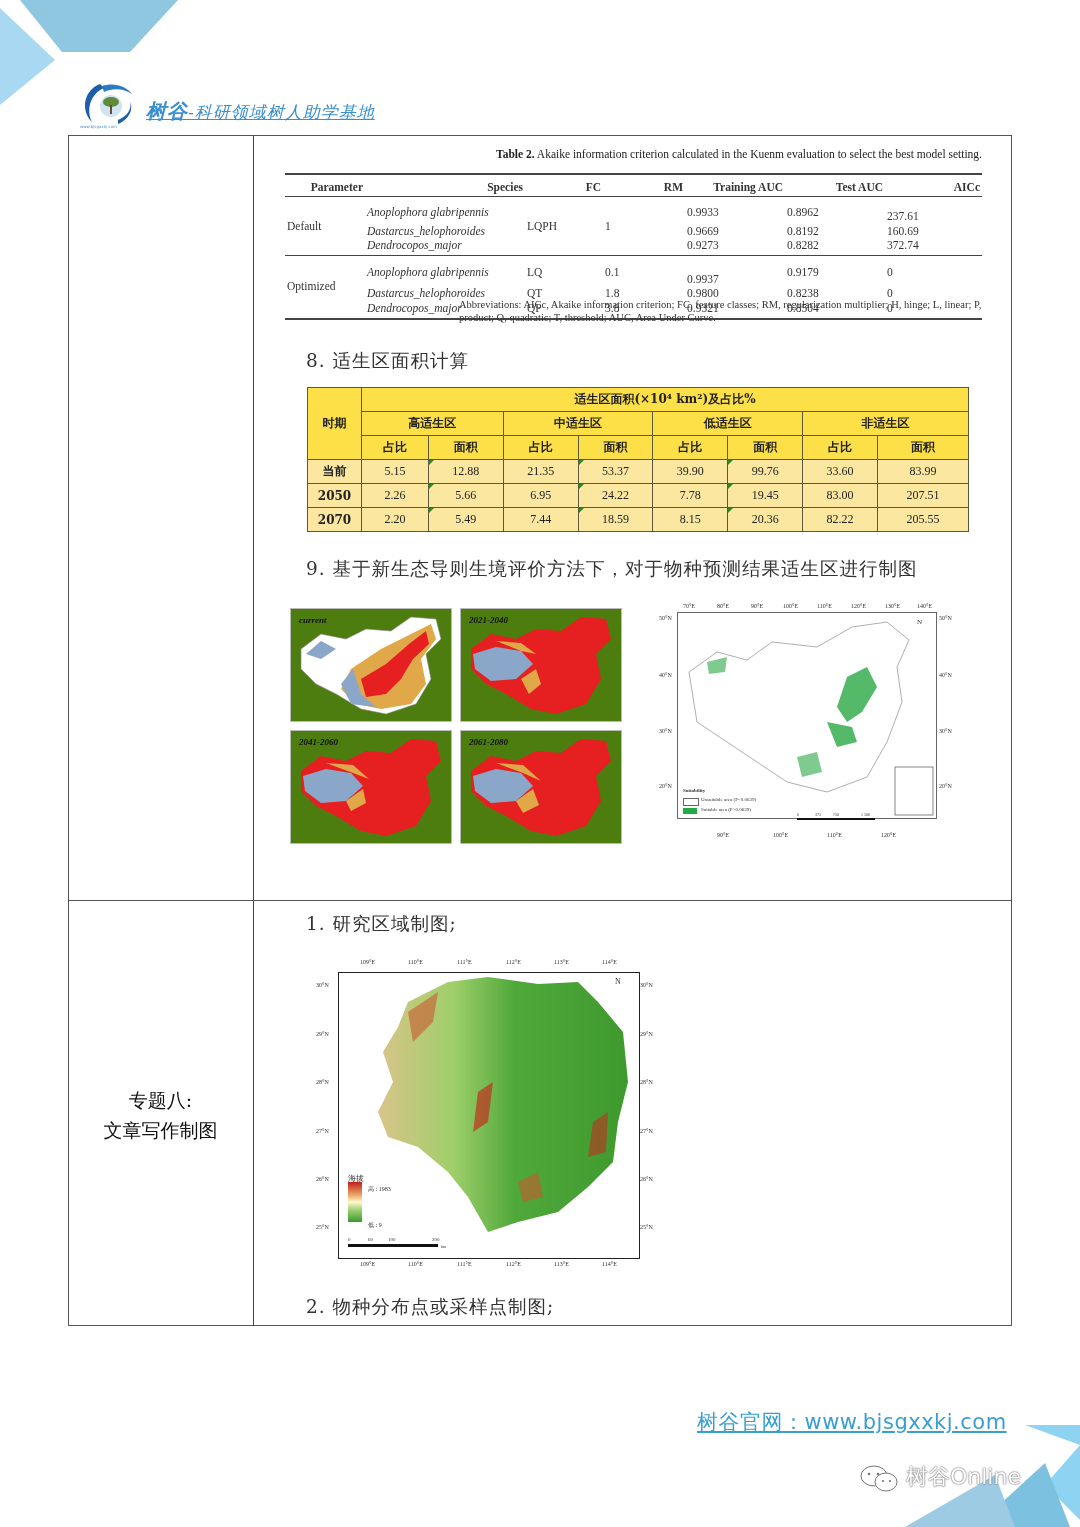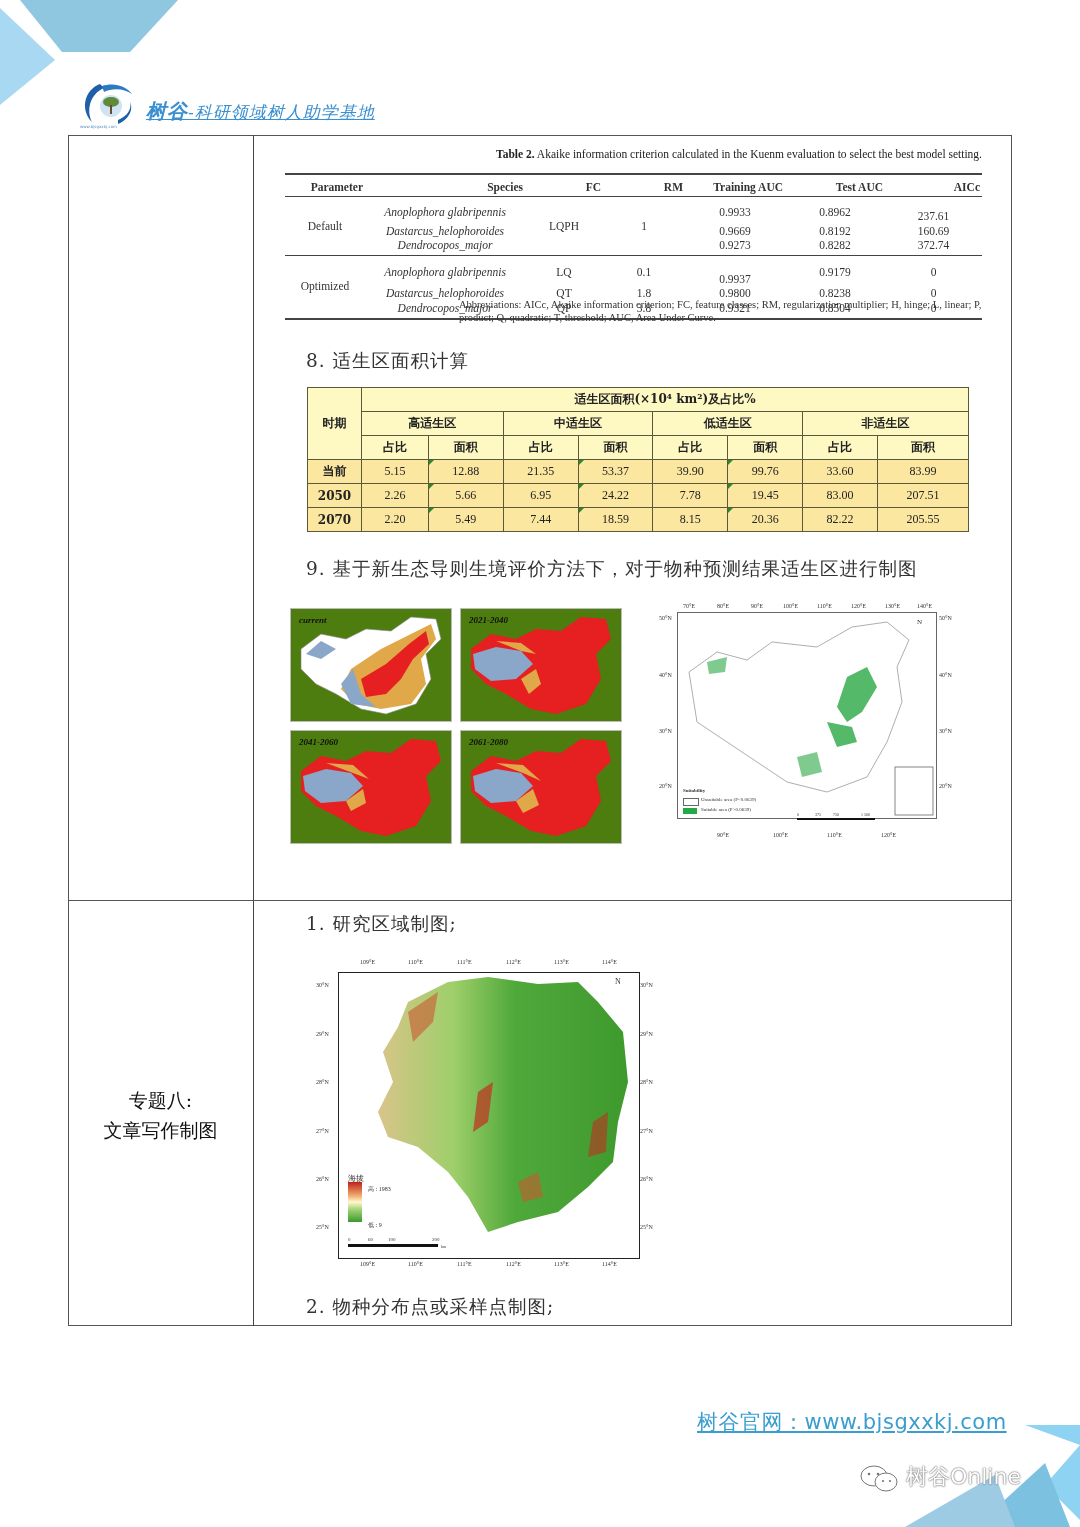--- a/index.html
+++ b/index.html
@@ -14,30 +14,30 @@
   
   .frame { position: absolute; left: 68px; top: 135px; width: 944px; height: 1191px; border: 1px solid #555; box-sizing: border-box; }
   .vline { position: absolute; left: 253px; top: 135px; width: 1px; height: 1191px; background: #444; }
   .hline { position: absolute; left: 68px; top: 900px; width: 944px; height: 1px; background: #555; }
   .left-label { position: absolute; left: 68px; top: 1085px; width: 185px; text-align: center; font-family: "DejaVu Serif", serif; font-size: 19px; line-height: 30px; color: #111; }
   
   .t2-caption { position: absolute; left: 285px; top: 148px; width: 697px; text-align: right; font-family: "Liberation Serif", serif; font-size: 11.5px; color: #222; }
   .t2-caption b { font-weight: bold; }
   table.t2 { position: absolute; left: 285px; top: 173px; width: 697px; border-collapse: collapse; font-family: "Liberation Serif", serif; font-size: 11.5px; color: #333; }
   table.t2 th { font-weight: bold; padding: 4px 2px 2px; border-top: 2px solid #444; border-bottom: 1px solid #444; text-align: right; height: 15px; }
-  table.t2 td { text-align: center; padding: 0 2px; line-height: 14.6px; vertical-align: middle; }
+  table.t2 td { text-align: left; padding: 0 2px; line-height: 14.6px; vertical-align: middle; }
   table.t2 tr.grp-end td { border-bottom: 2px solid #444; padding-bottom: 2px; }
   table.t2 td.sp { font-style: italic; }
   .t2-abbr { position: absolute; left: 459px; top: 298px; width: 530px; font-family: "Liberation Serif", serif; font-size: 10.5px; line-height: 13px; color: #333; }
   
   .heading { position: absolute; font-family: "DejaVu Serif", serif; font-size: 18.5px; color: #333; letter-spacing: 1px; }
   
   table.area { position: absolute; left: 307px; top: 387px; width: 662px; border-collapse: collapse; font-family: "DejaVu Serif", serif; font-size: 12px; color: #222; }
   table.area th, table.area td { border: 1px solid #5a5a3a; text-align: center; height: 23px; padding: 0; }
-  table.area th { background: #fef9c3; font-weight: bold; text-align: center; }
+  table.area th { background: #fde047; font-weight: bold; text-align: center; }
   table.area td { background: #fbe7a0; font-family: "Liberation Serif", serif; font-size: 12px; }
   table.area td.period { font-weight: bold; font-family: "DejaVu Serif", serif; }
   table.area td.mark { position: relative; }
   table.area td.mark::before { content: ""; position: absolute; left: 0; top: 0; border-top: 5px solid #2a8a2a; border-right: 5px solid transparent; }
   
   .panel { position: absolute; background: #4d7c0f; border: 1px solid #bbb; overflow: hidden; }
   .panel-title { position: absolute; left: 8px; top: 6px; font-family: "Liberation Serif", serif; font-style: italic; font-weight: bold; font-size: 9px; color: #111; }
   .map-fig { position: absolute; left: 655px; top: 600px; width: 300px; height: 245px; }
   .study-fig { position: absolute; left: 310px; top: 955px; width: 345px; height: 315px; }
   .lbl-sm { position: absolute; font-family: "Liberation Serif", serif; font-size: 6px; color: #333; white-space: nowrap; }

